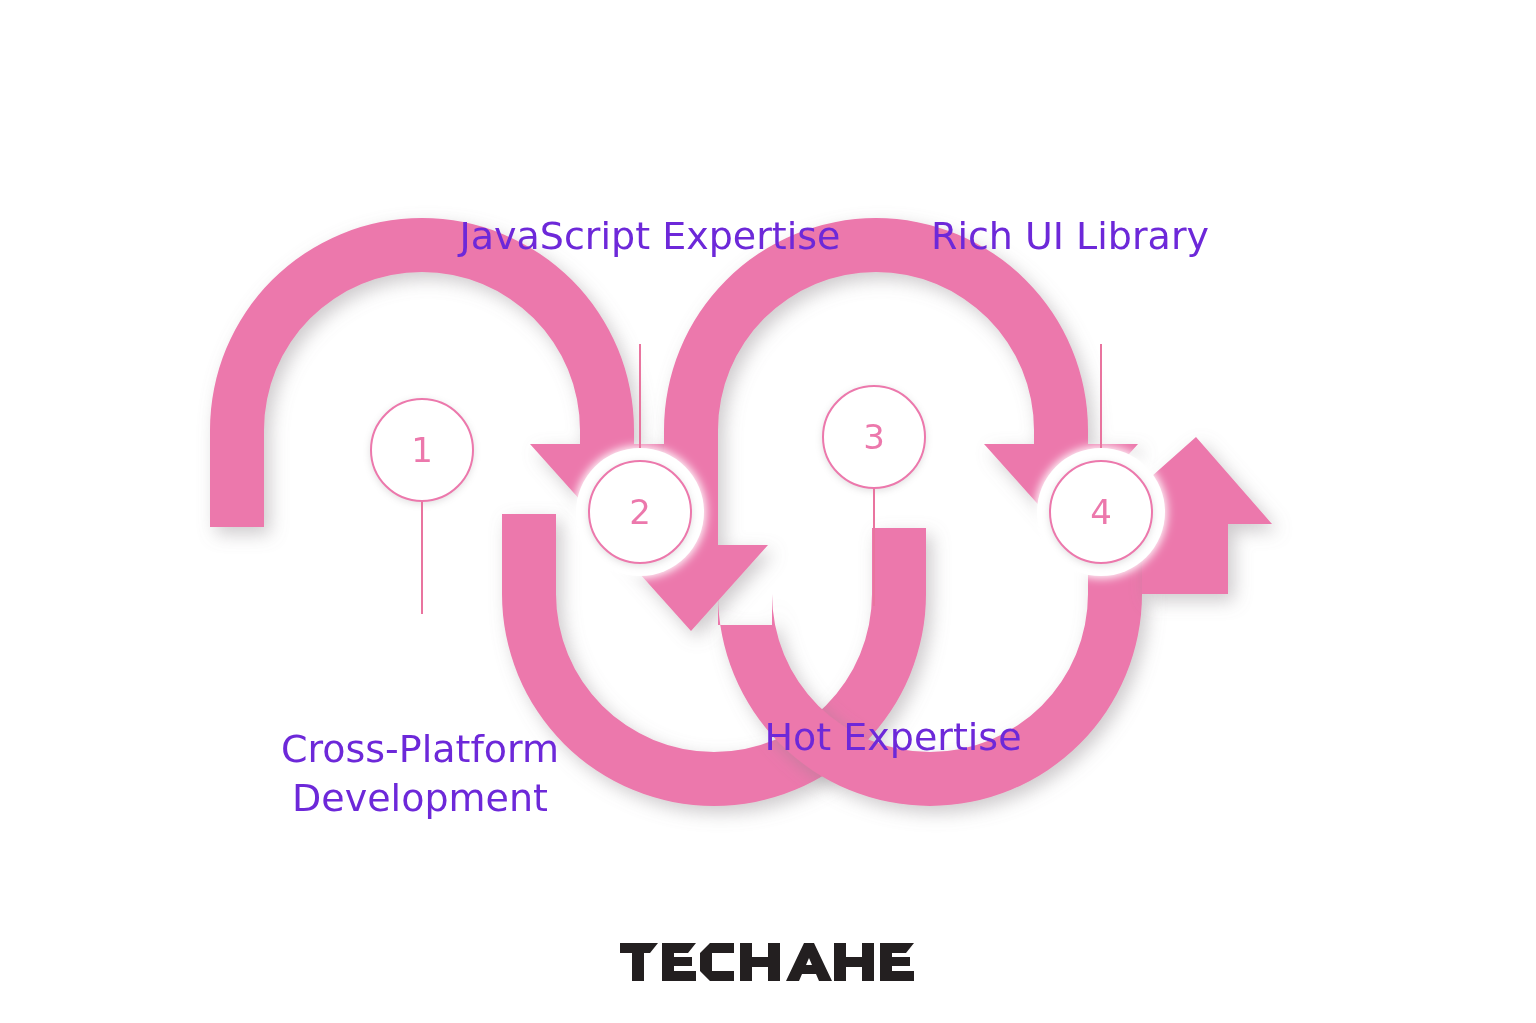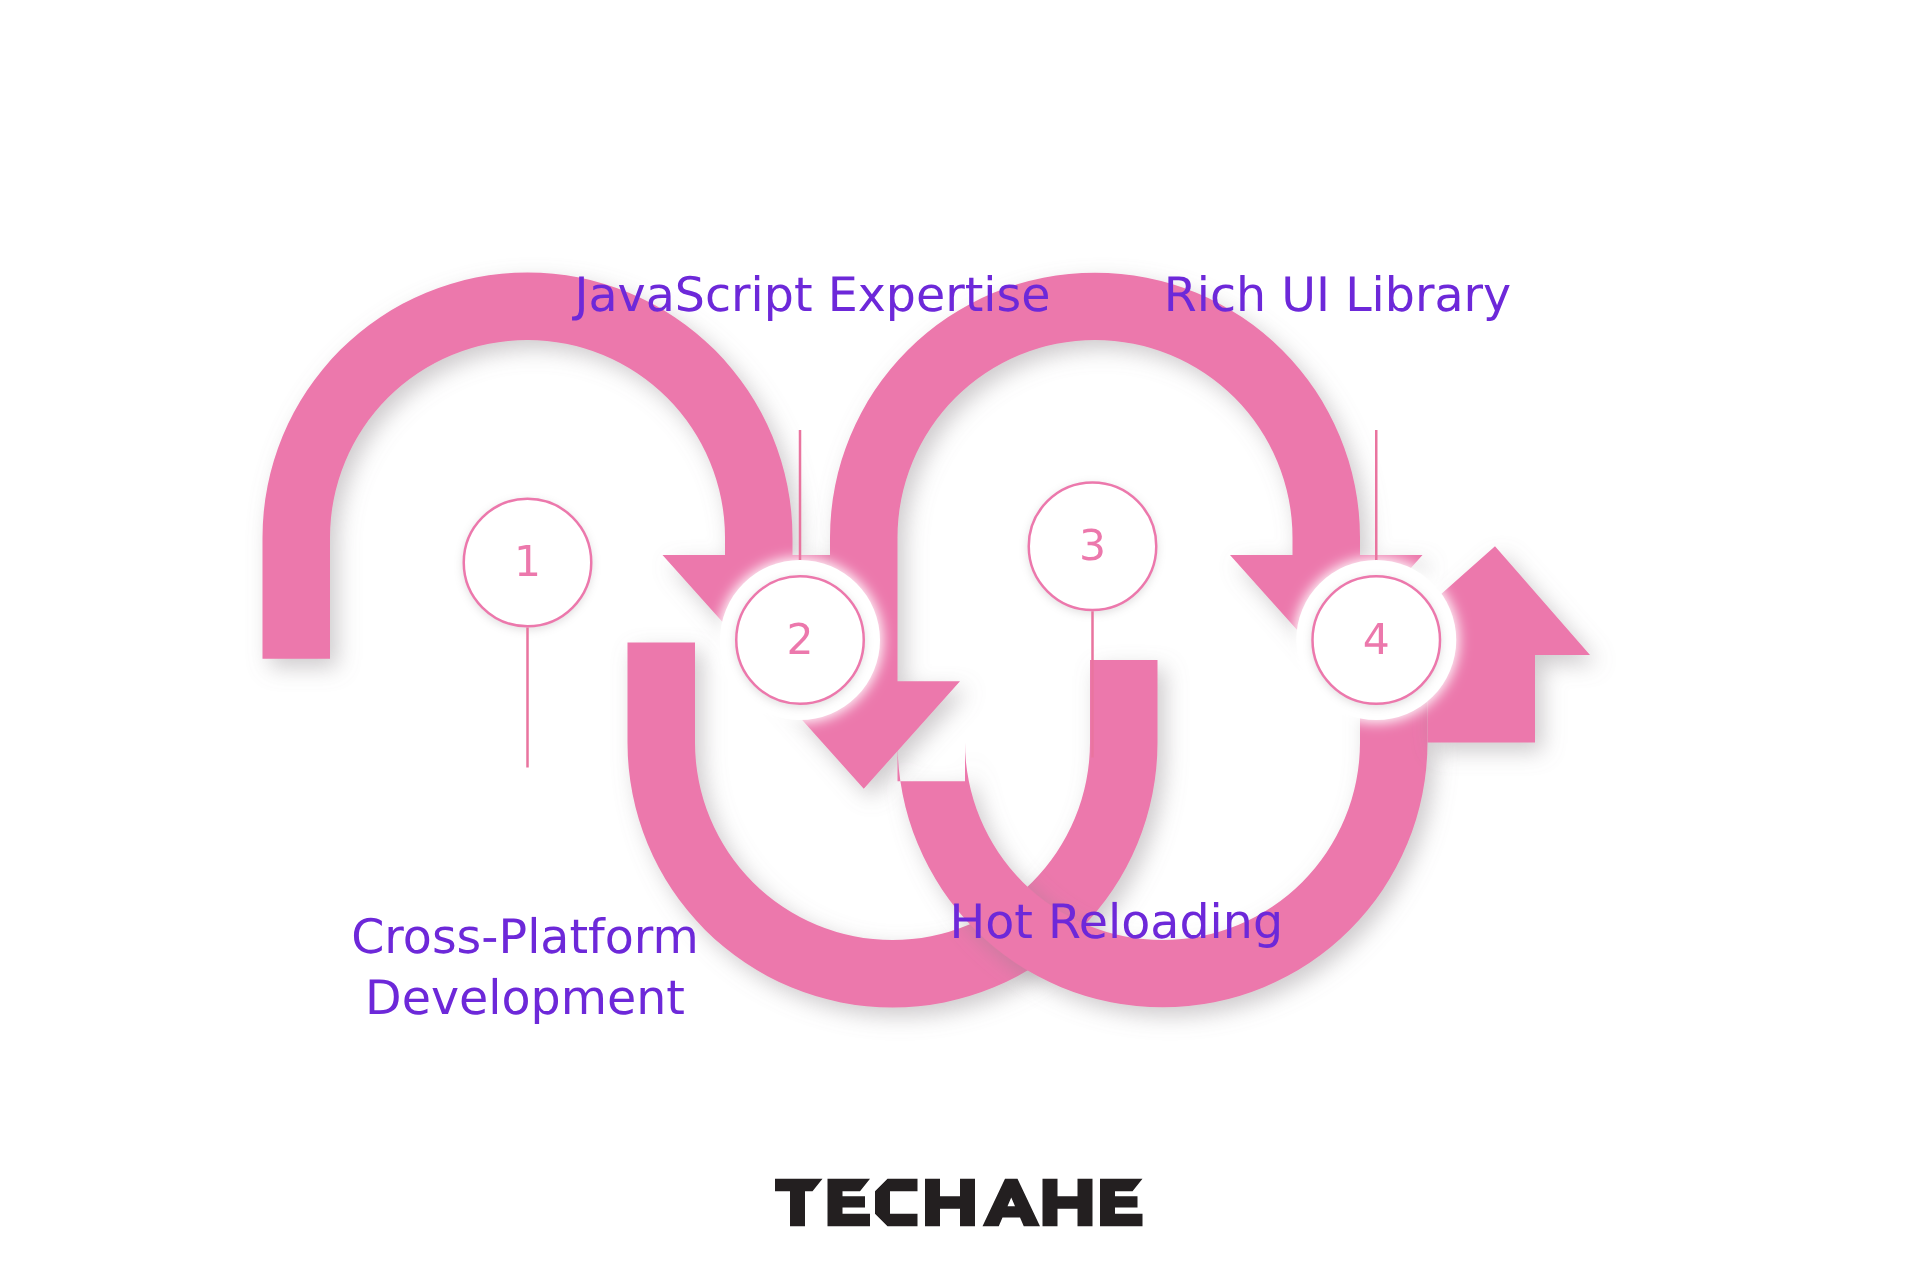--- a/index.html
+++ b/index.html
@@ -228,21 +228,21 @@
   </div>
   <div class="label center" style="left:650px; top:212px;">JavaScript Expertise</div>
 
   <div class="step-node" style="left:874px; top:437px;">
     <div class="node-halo" style="width:128px;height:128px;"></div>
     <div class="node-circle" style="width:104px;height:104px;">
       <span class="node-number">3</span>
     </div>
   </div>
   <div class="stem" style="left:874px; top:489px; height:117px;"></div>
-  <div class="label center" style="left:893px; top:713px;">Hot Reloading</div>
+  <div class="label center" style="left:893px; top:713px;">Hot Expertise</div>
 
   <div class="stem" style="left:1101px; top:344px; height:116px;"></div>
   <div class="step-node" style="left:1101px; top:512px;">
     <div class="node-halo" style="width:128px;height:128px;"></div>
     <div class="node-circle" style="width:104px;height:104px;">
       <span class="node-number">4</span>
     </div>
   </div>
   <div class="label center" style="left:1070px; top:212px;">Rich UI Library</div>
 

